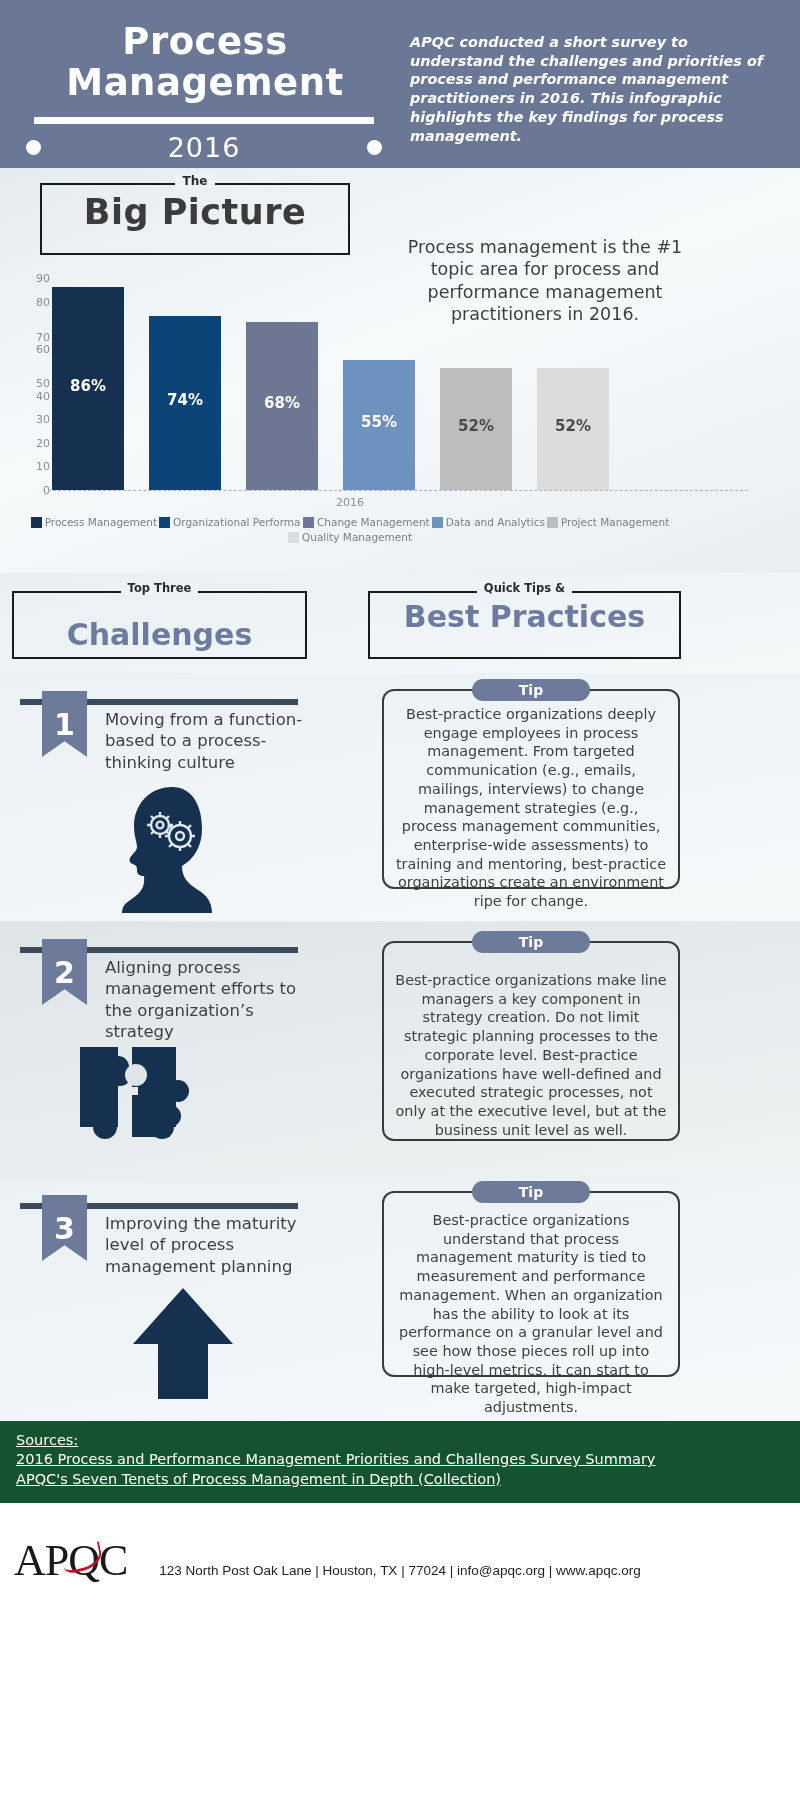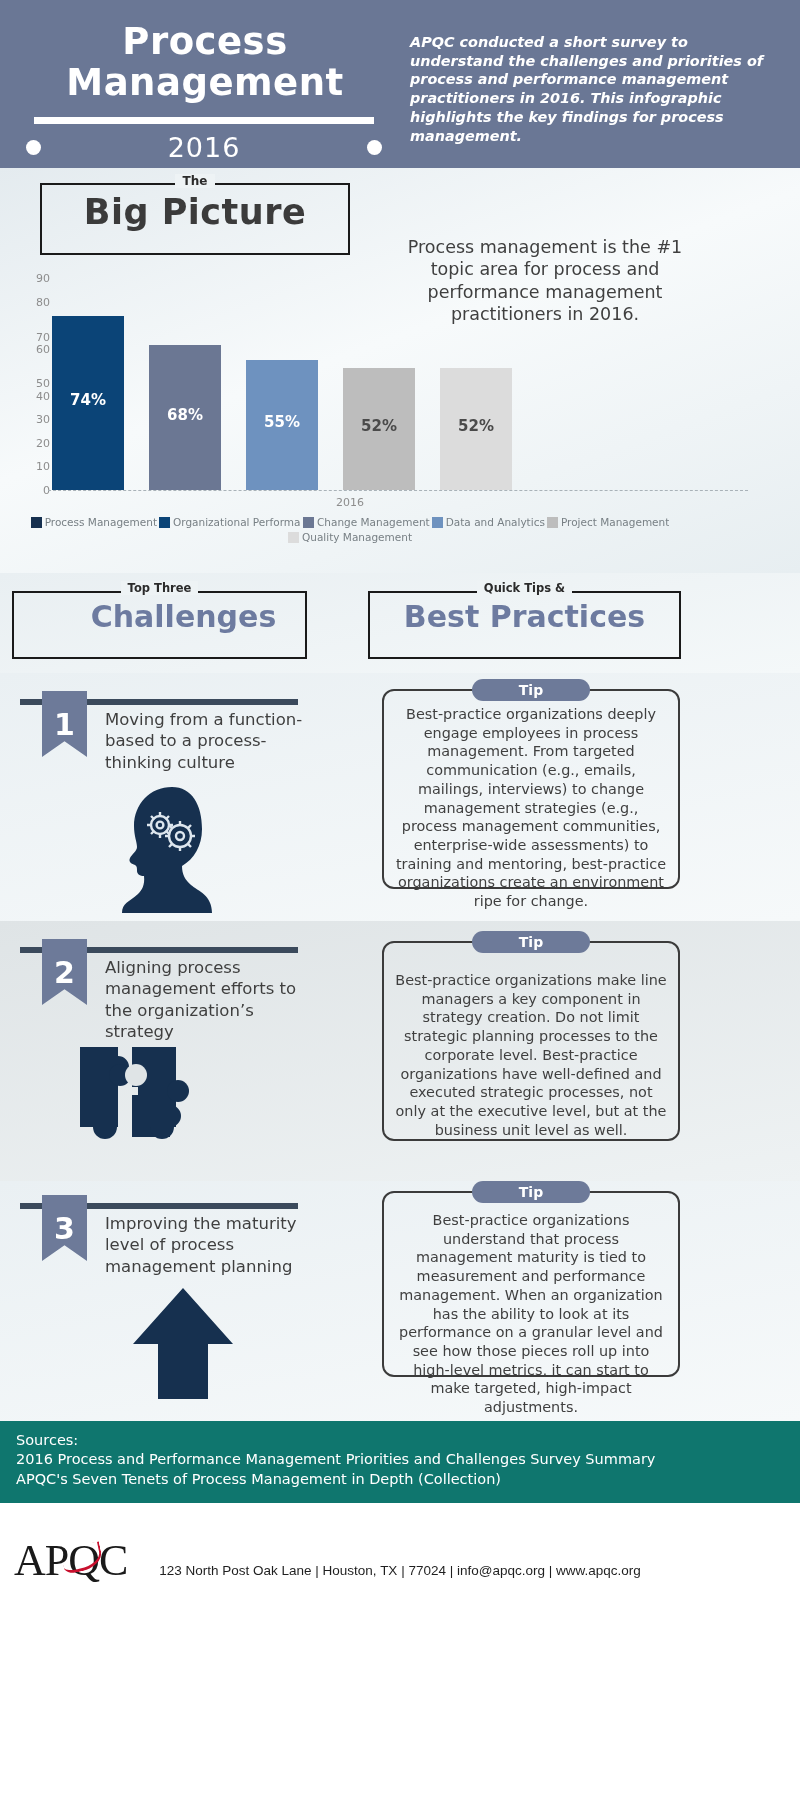--- a/index.html
+++ b/index.html
@@ -176,22 +176,22 @@
   .tip-text {
     position: absolute; text-align: center; font-size: 14.4px; color: #3f3f3f;
     line-height: 1.30; font-family: "DejaVu Sans", sans-serif;
   }
 
   
   .icon { position: absolute; }
 
   
   .sources {
-    position: relative; background: #0f766e; color: #ffffff;
-    padding: 10px 0 10px 16px; height: 82px;
+    position: relative; background: #14532d; color: #ffffff;
+    padding: 10px 0 10px 16px; height: 82px; text-decoration: underline;
   }
   .sources div {
     font-size: 14.5px; line-height: 1.33; font-weight: 500;
     font-family: "DejaVu Sans", sans-serif;
   }
 
   
   .footer { position: relative; height: 110px; background: #ffffff; }
   .logo {
     position: absolute; left: 14px; top: 32px;
@@ -240,24 +240,27 @@
           <div class="ytick" style="top: 47.1111px; margin-top: 12px;">70</div>
           <div class="ytick" style="top: 70.6667px;">60</div>
           <div class="ytick" style="top: 105px; margin-left: 33px;">50</div>
           <div class="ytick" style="top: 117.778px;">40</div>
           <div class="ytick" style="top: 141.333px;">30</div>
           <div class="ytick" style="top: 164.889px;">20</div>
           <div class="ytick" style="top: 188.444px; margin-left: 27px;">10</div>
           <div class="ytick" style="top: 212px;">0</div>
         </div>
       <div class="plot" id="plot">
+          <div class="bar dark" style="height: 202.578px; background: rgb(22, 48, 79);">
+            <span class="val" style="color: rgb(255, 255, 255);">86%</span>
+          </div>
           <div class="bar dark" style="height: 174.311px; background: rgb(11, 68, 119);">
             <span class="val" style="color: rgb(255, 255, 255);">74%</span>
           </div>
-          <div class="bar mid" style="height: 145px; background: rgb(107, 119, 147);">
+          <div class="bar mid" style="height: 168px; background: rgb(107, 119, 147);">
             <span class="val" style="color: rgb(255, 255, 255);">68%</span>
           </div>
           <div class="bar mid" style="height: 129.556px; background: rgb(110, 146, 191);">
             <span class="val" style="color: rgb(255, 255, 255);">55%</span>
           </div>
           <div class="bar grey" style="height: 122.489px; background: rgb(189, 189, 189);">
             <span class="val" style="color: rgb(74, 74, 74);">52%</span>
           </div>
           <div class="bar grey" style="height: 122.489px; background: rgb(220, 220, 220);">
             <span class="val" style="color: rgb(74, 74, 74);">52%</span>
@@ -294,21 +297,21 @@
               <span class="legend-label">Quality Management</span>
             </div>
           </div>
         </div>
     </div>
   </div>
 
   <div class="sect-headers">
     <div class="sect-box" style="left:12px; top:18px; width:295px;"></div>
     <div class="sect-kicker" style="left:12px; top:8px; width:295px;"><span>Top Three</span></div>
-    <div class="sect-title" style="left:12px; top:26px; width:295px;margin-left:24px;">Challenges</div>
+    <div class="sect-title" style="left:12px; top:44px; width:295px;">Challenges</div>
 
     <div class="sect-box" style="left:368px; top:18px; width:313px;"></div>
     <div class="sect-kicker" style="left:368px; top:8px; width:313px;"><span>Quick Tips &amp;</span></div>
     <div class="sect-title" style="left:368px; top:26px; width:313px;">Best Practices</div>
   </div>
 
   <div class="row a" style="height:248px;">
     <div class="ribbon-line" style="top:26px; width:278px;"></div>
     <div class="ribbon" style="left:42px; top:18px;">1</div>
     <div class="chal-text" style="left:105px; top:36px;">Moving from a function-based to a process-thinking culture</div>

